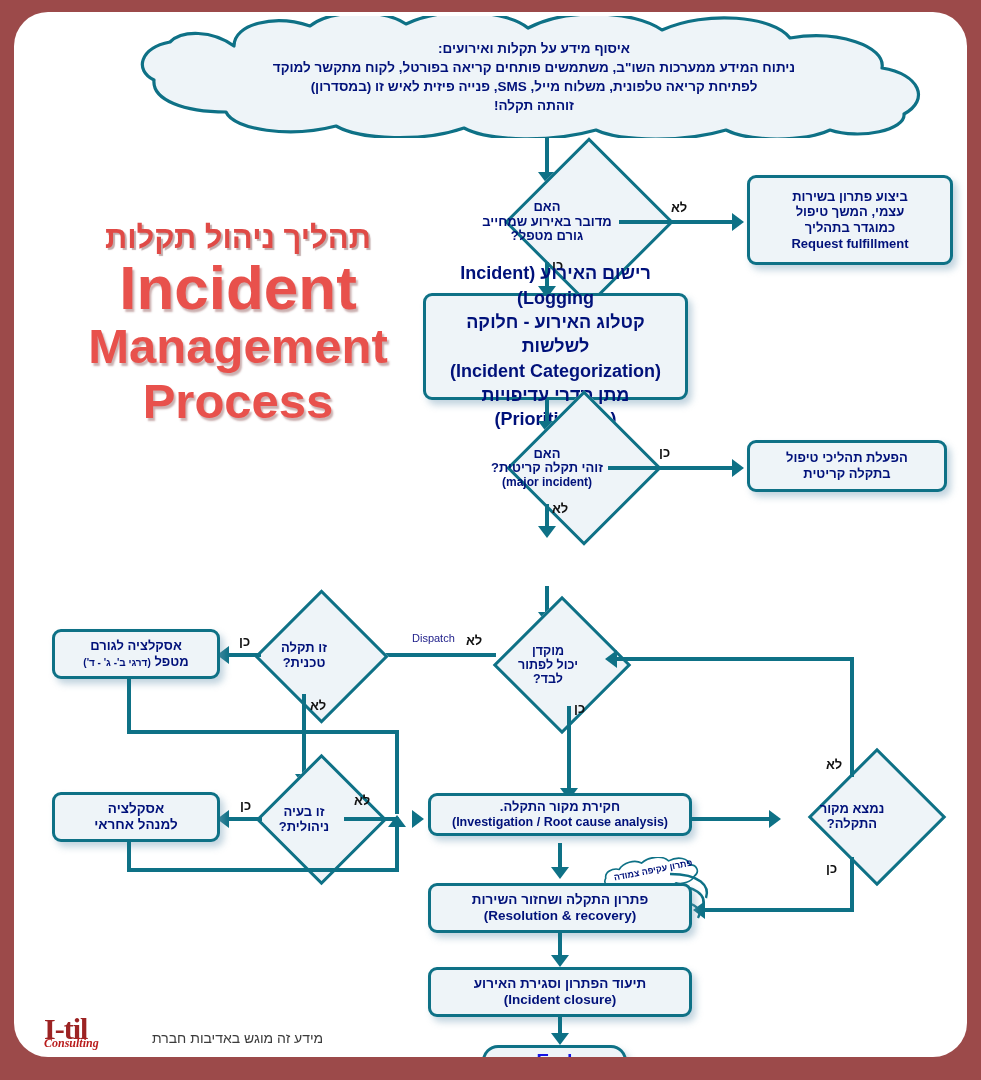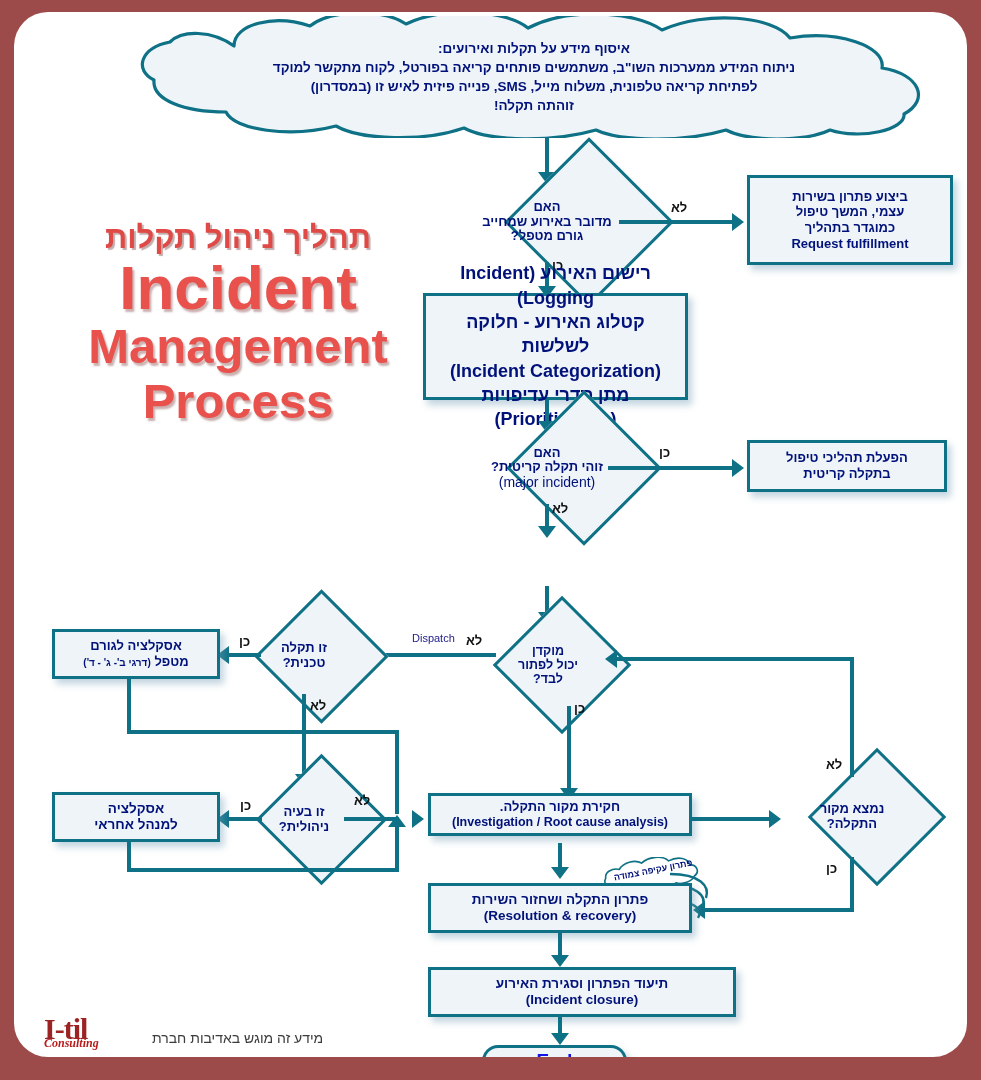--- a/index.html
+++ b/index.html
@@ -27,21 +27,21 @@
     color:#00117a;
     text-align:center;
     font-weight:bold;
     line-height:1.2;
     display:flex;align-items:center;justify-content:center;
     direction:rtl;
   }
   .proc{
     background:#eef4f8;
     border:3px solid #0e7186;
-    border-radius:0;
+    border-radius:9px;
     box-shadow:4px 5px 7px rgba(120,160,185,.45);
   }
   .proc.term{border-radius:18px;}
   .lbl{display:block;width:100%;padding:0 6px;}
   .en{font-weight:bold;}
   .sm{font-size:11px;font-weight:bold;}
   
   .diamond{
     position:absolute;
     display:flex;align-items:center;justify-content:center;
@@ -188,21 +188,21 @@
   </div>
 
   <div class="ln lnv" style="left:531px;top:388px;height:27px;"></div>
   <div class="arw arw-d" style="left:524px;top:409px;"></div>
 
   <div class="diamond" style="left:441px;top:417px;width:184px;height:78px;">
     <div class="dshape" style="left:47px;top:-16px;width:110px;height:110px;"></div>
     <div class="dtxt" style="font-size:13px;">
       <div>האם</div>
       <div>זוהי תקלה קריטית?</div>
-      <div style="font-size:14px;font-weight:normal;">(major incident)</div>
+      <div style="font-size:12px;font-weight:bold;">(major incident)</div>
     </div>
   </div>
 
   <div class="ln lnh" style="left:594px;top:454px;width:126px;"></div>
   <div class="arw arw-r" style="left:718px;top:447px;"></div>
   <div class="elab" style="left:645px;top:433px;">כן</div>
 
   <div class="ln lnv" style="left:531px;top:492px;height:28px;"></div>
   <div class="arw arw-d" style="left:524px;top:514px;"></div>
   <div class="elab" style="left:538px;top:489px;">לא</div>
@@ -349,21 +349,21 @@
       <div class="en">(Resolution &amp; recovery)</div>
     </div>
   </div>
 
   <div class="ln lnv" style="left:544px;top:831px;height:28px;"></div>
   <div class="arw arw-d" style="left:537px;top:855px;"></div>
 
   <div class="ln lnv" style="left:544px;top:921px;height:26px;"></div>
   <div class="arw arw-d" style="left:537px;top:943px;"></div>
 
-  <div class="node proc" style="left:414px;top:955px;width:308px;height:50px;">
+  <div class="node proc" style="left:414px;top:955px;width:264px;height:50px;">
     <div class="lbl" style="font-size:13.5px;">
       <div>תיעוד הפתרון וסגירת האירוע</div>
       <div class="en">(Incident closure)</div>
     </div>
   </div>
 
   <div class="ln lnv" style="left:544px;top:1005px;height:20px;"></div>
   <div class="arw arw-d" style="left:537px;top:1021px;"></div>
 
   <div class="node proc term" style="left:468px;top:1033px;width:145px;height:32px;">

